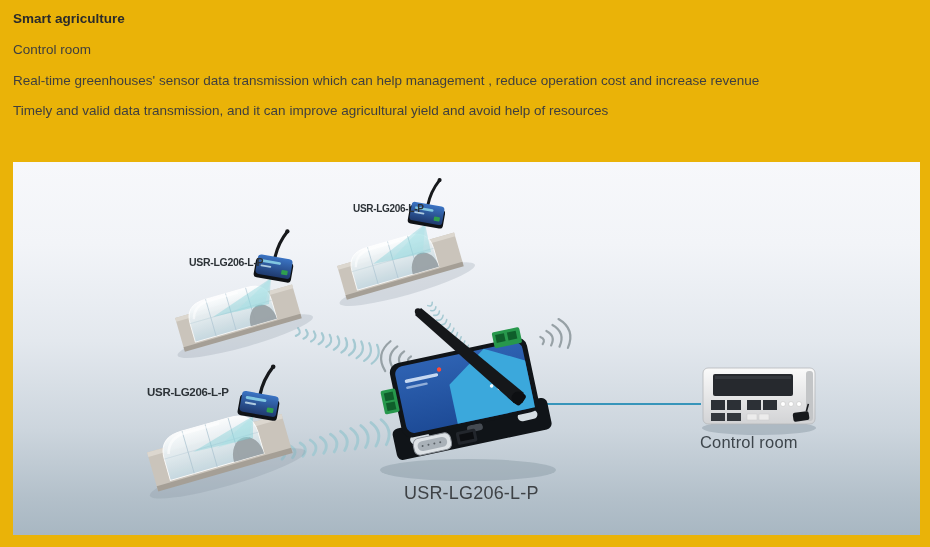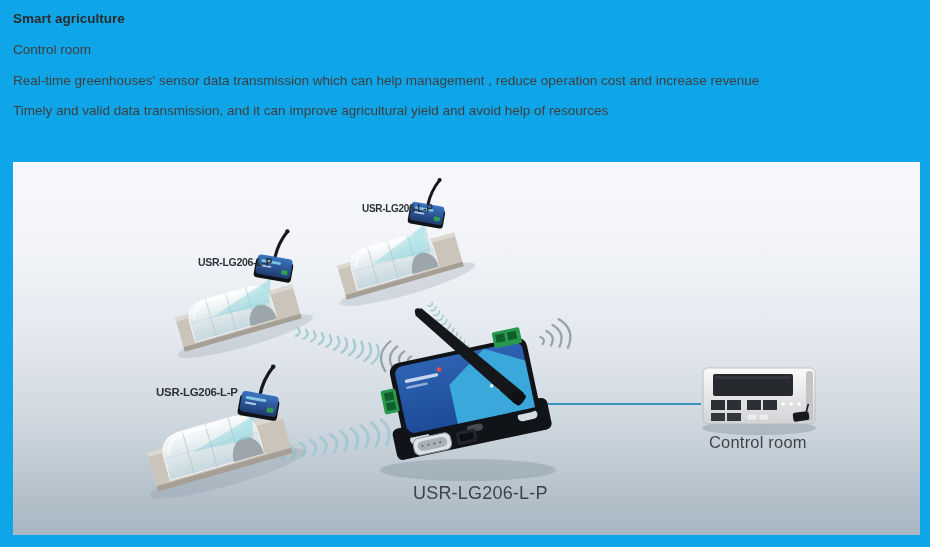--- a/index.html
+++ b/index.html
@@ -1,24 +1,24 @@
 <!DOCTYPE html>
 <html><head>
 <meta charset="utf-8">
 <style>
   html,body{margin:0;padding:0;background:#ffffff;}
-  .page{position:relative;width:930px;height:547px;background:#0ea5e9;overflow:hidden;
+  .page{position:relative;width:930px;height:547px;background:#eab308;overflow:hidden;
         font-family:"Liberation Sans", sans-serif;}
   .intro{position:absolute;left:13px;top:12px;right:13px;}
   .intro-title{font-size:13.5px;font-weight:bold;color:#2b2b2b;margin:0 0 17px 0;line-height:14px;}
   .intro p{font-size:13.5px;color:#3f3f3f;margin:0 0 16.5px 0;line-height:14px;}
   .diagram{position:absolute;left:13px;top:162px;width:907px;height:373px;overflow:hidden;
            background:linear-gradient(180deg,#f7f8fb 0%,#f2f4f8 22%,#e3e8ee 48%,#ccd5dd 72%,#b3c0ca 90%,#a8b7c2 100%);}
   .diagram svg{position:absolute;left:0;top:0;}
-  .dlabel{position:absolute;white-space:nowrap;color:#2c3237;font-weight:bold;letter-spacing:-0.3px;margin-left:9px;}
+  .dlabel{position:absolute;white-space:nowrap;color:#2c3237;font-weight:bold;letter-spacing:-0.3px;}
   .lbl-node-1{left:340px;top:41px;font-size:10px;}
   .lbl-node-2{left:176px;top:94px;font-size:10.5px;}
   .lbl-node-3{left:134px;top:224px;font-size:11.5px;}
   .lbl-gateway{left:391px;top:321px;font-size:18px;font-weight:normal;color:#3e4246;letter-spacing:0.2px;}
   .lbl-control{left:687px;top:271px;font-size:16.5px;font-weight:normal;color:#3e464c;letter-spacing:0.2px;}
 </style>
 </head>
 <body>
 
 <div class="page">

